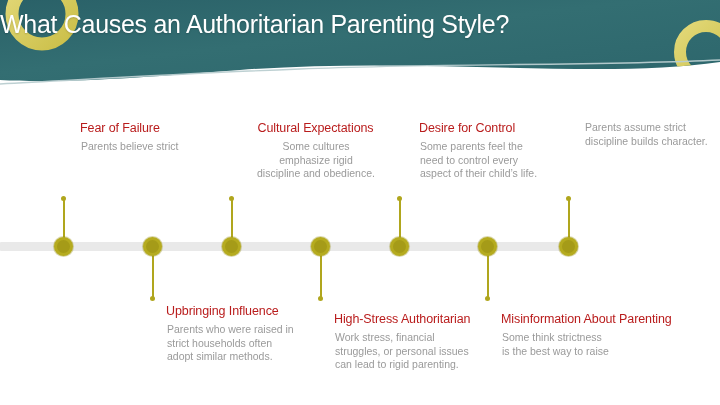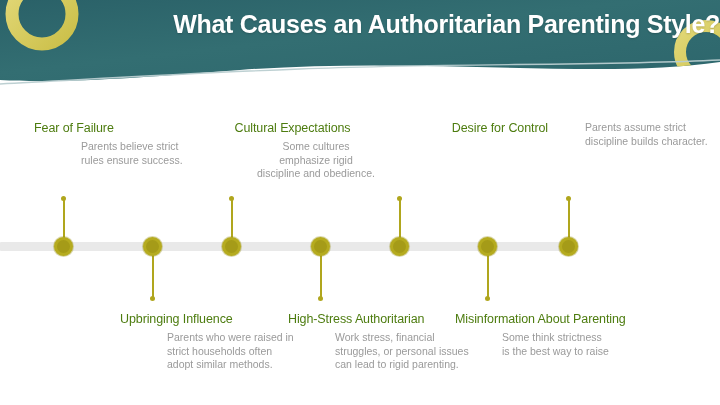--- a/index.html
+++ b/index.html
@@ -24,24 +24,24 @@
     left:0; top:0;
     width:720px; height:92px;
     overflow:hidden;
   }
   #header-svg { position:absolute; left:0; top:0; }
 
   #header-title {
     position:absolute;
     left:0; top:10px;
     width:720px;
-    text-align:right;
+    text-align:left;
     color:#ffffff;
     font-size:25px;
-    font-weight:bold;
+    font-weight:normal;
     letter-spacing:-0.3px;
     font-family:"Liberation Sans", sans-serif;
     text-shadow:0 1px 2px rgba(0,0,0,0.18);
     z-index:4;
   }
 
   
   #timeline-bar {
     position:absolute;
     left:0; top:242px;
@@ -74,28 +74,29 @@
     width:5px; height:5px;
     border-radius:50%;
     background:#b0a61d;
     z-index:2;
   }
 
   
   .item-text { position:absolute; }
 
   .item-title {
-    color:#4d7c0f;
+    color:#b91c1c;
     font-size:12.5px;
     font-weight:normal;
     letter-spacing:-0.1px;
     line-height:15px;
     margin-bottom:4px;
     white-space:nowrap;
     font-family:"Liberation Sans", sans-serif;
+    margin-left:46px;
   }
 
   .item-desc {
     color:#9a9a9a;
     font-size:10.5px;
     line-height:13.5px;
     font-family:"Liberation Sans", sans-serif;
   }
   .item-desc div { white-space:nowrap;padding-left:47px; }
 </style>
@@ -137,30 +138,29 @@
   <div id="timeline-bar"></div>
 
   <div class="node">
     <div class="stem-cap" style="left:61px; top:196px;"></div>
     <div class="stem" style="left:62.5px; top:199px; height:48px;"></div>
     <div class="dot" style="left:54px; top:237px;"></div>
     <div class="item-text" style="left:34px; top:121px; width:165px;">
       <div class="item-title">Fear of Failure</div>
       <div class="item-desc">
         <div>Parents believe strict</div>
-        <div>rules ensure success.</div>
       </div>
     </div>
   </div>
 
   <div class="node">
     <div class="dot" style="left:143px; top:237px;"></div>
     <div class="stem" style="left:151.5px; top:254px; height:44px;"></div>
     <div class="stem-cap" style="left:150px; top:296px;"></div>
-    <div class="item-text" style="left:120px; top:312px; width:175px;">
+    <div class="item-text" style="left:120px; top:304px; width:175px;">
       <div class="item-title">Upbringing Influence</div>
       <div class="item-desc">
         <div>Parents who were raised in</div>
         <div>strict households often</div>
         <div>adopt similar methods.</div>
       </div>
     </div>
   </div>
 
   <div class="node">
@@ -188,22 +188,27 @@
         <div>struggles, or personal issues</div>
         <div>can lead to rigid parenting.</div>
       </div>
     </div>
   </div>
 
   <div class="node">
     <div class="stem-cap" style="left:397px; top:196px;"></div>
     <div class="stem" style="left:398.5px; top:199px; height:48px;"></div>
     <div class="dot" style="left:390px; top:237px;"></div>
-    <div class="item-text" style="left:373px; top:121px; width:175px;text-align:right;">
+    <div class="item-text" style="left:373px; top:121px; width:175px;">
       <div class="item-title">Desire for Control</div>
+      <div class="item-desc">
+        <div>Some parents feel the</div>
+        <div>need to control every</div>
+        <div>aspect of their child’s life.</div>
+      </div>
     </div>
   </div>
 
   <div class="node">
     <div class="dot" style="left:478px; top:237px;"></div>
     <div class="stem" style="left:486.5px; top:254px; height:44px;"></div>
     <div class="stem-cap" style="left:485px; top:296px;"></div>
     <div class="item-text" style="left:455px; top:312px; width:200px;">
       <div class="item-title">Misinformation About Parenting</div>
       <div class="item-desc">

